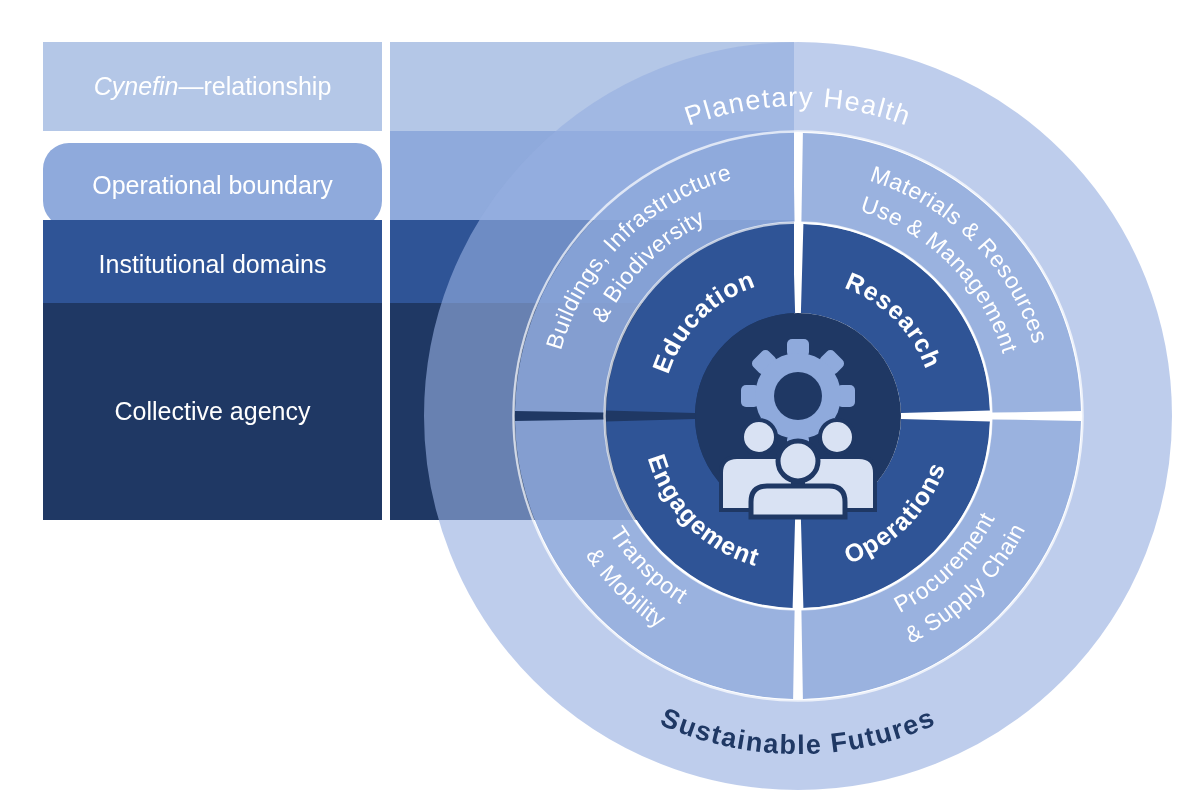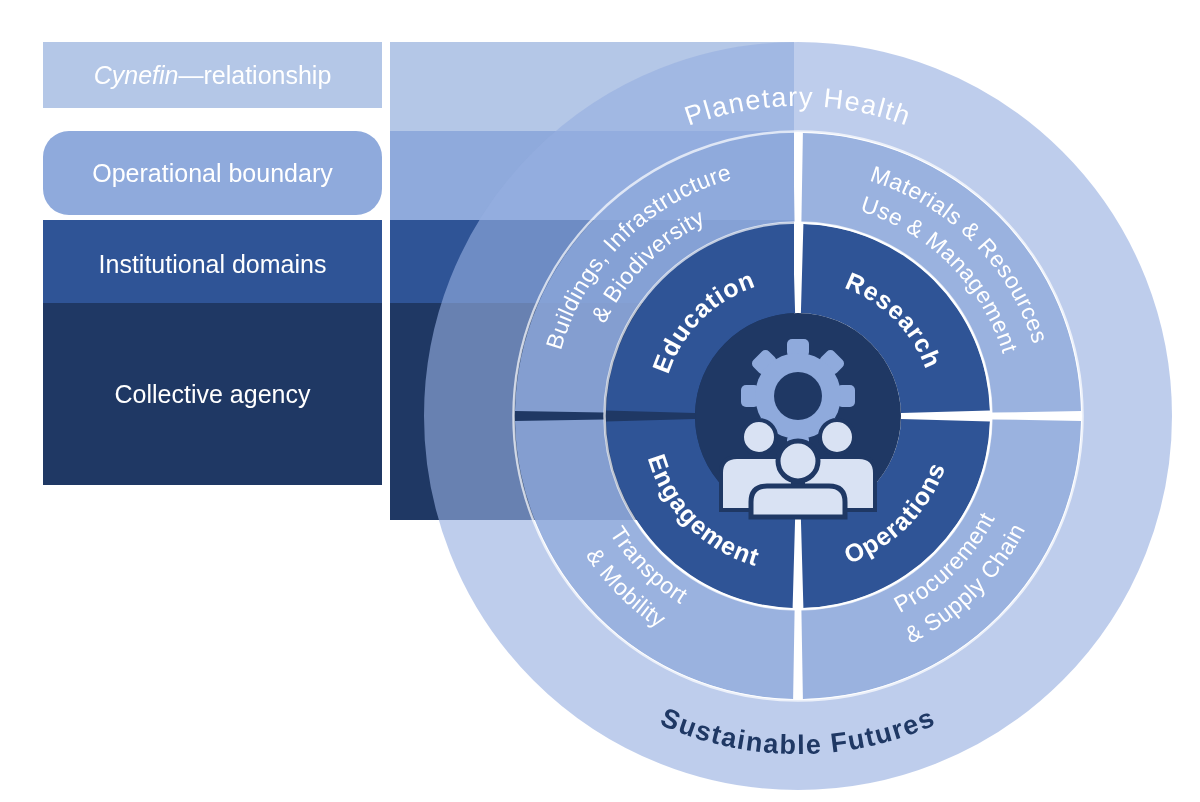--- a/index.html
+++ b/index.html
@@ -6,24 +6,24 @@
   .canvas{
     position:relative;width:1200px;height:802px;background:#ffffff;overflow:hidden;
     font-family:"Liberation Sans", sans-serif;
   }
   
   .legend-band{
     position:absolute;left:43px;width:339px;
     display:flex;align-items:center;justify-content:center;text-align:center;
     color:#ffffff;font-size:25px;line-height:1.32;
   }
-  .band-1{top:42px;height:66px;background:#B4C7E7;align-items:center;}
-  .band-2{top:131px;height:84px;background:#8FAADC;border-radius:26px;}
+  .band-1{top:42px;height:89px;background:#B4C7E7;align-items:center;}
+  .band-2{top:143px;height:84px;background:#8FAADC;border-radius:26px;}
   .band-3{top:220px;height:89px;background:#2F5496;}
-  .band-4{top:303px;height:182px;background:#1F3864;}
+  .band-4{top:303px;height:217px;background:#1F3864;}
   .legend-band .line{display:block;}
   .legend-band em{font-style:italic;}
   
   svg text{font-family:"Liberation Sans", sans-serif;}
   .t-outer{font-size:27px;fill:#ffffff;letter-spacing:1.5px;}
   .t-outer-dark{font-size:27px;font-weight:bold;fill:#1F3864;letter-spacing:1.5px;}
   .t-domain{font-size:23px;fill:#ffffff;letter-spacing:0.5px;}
   .t-function{font-size:25px;font-weight:bold;fill:#ffffff;letter-spacing:1px;}
 </style>
 </head>

